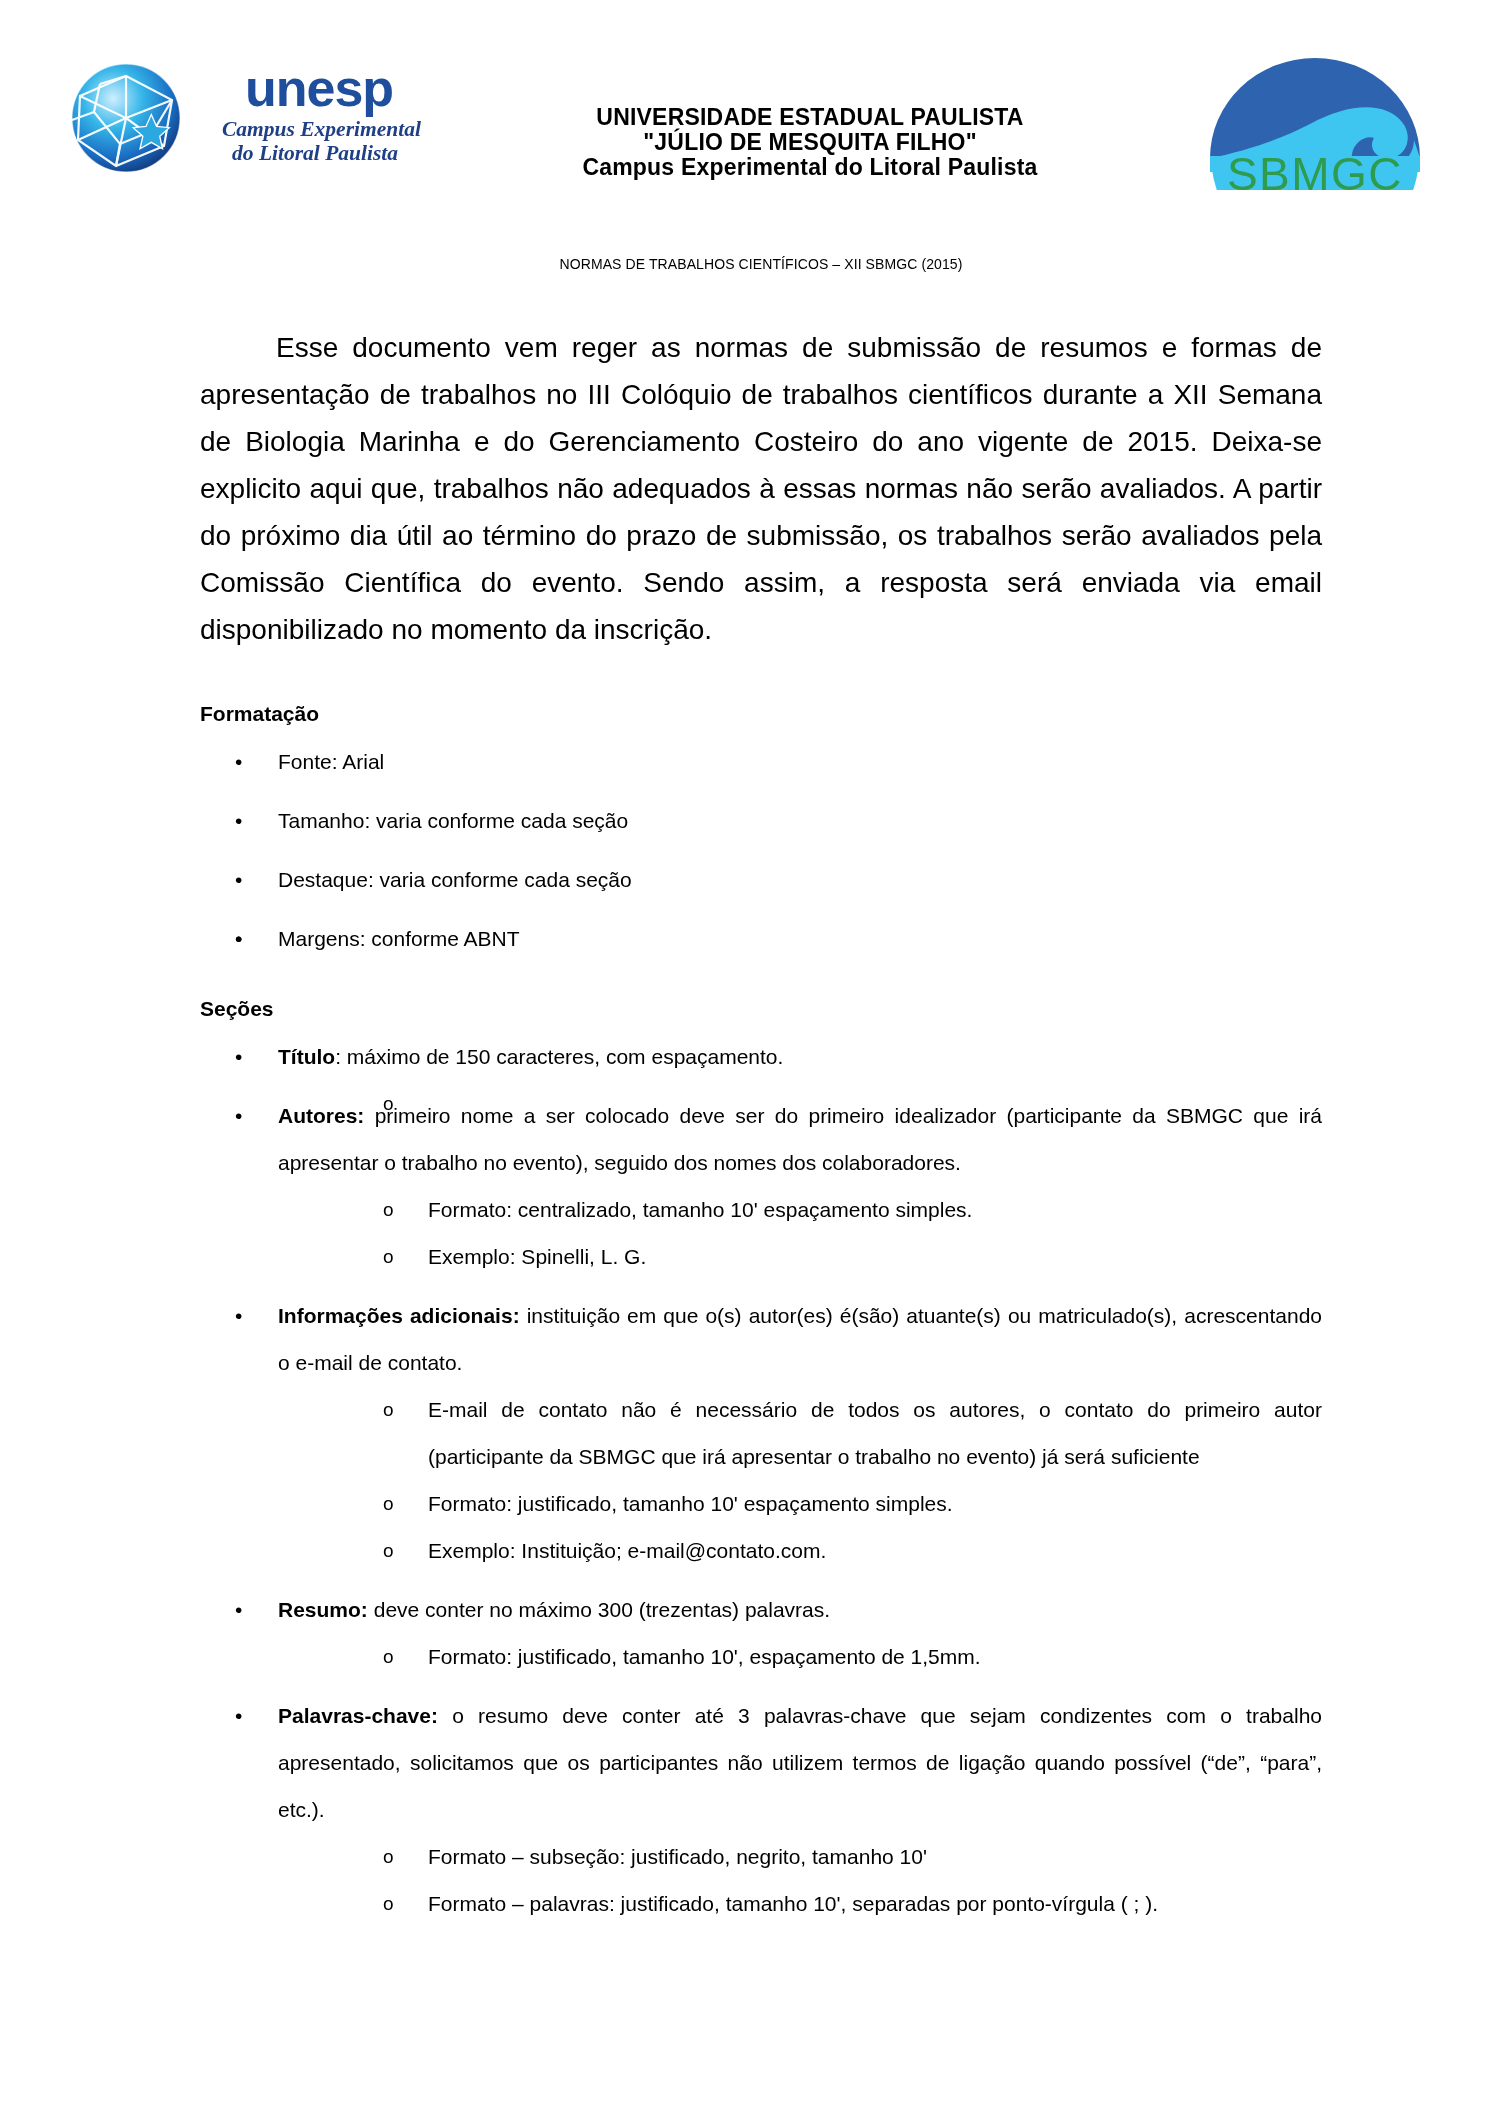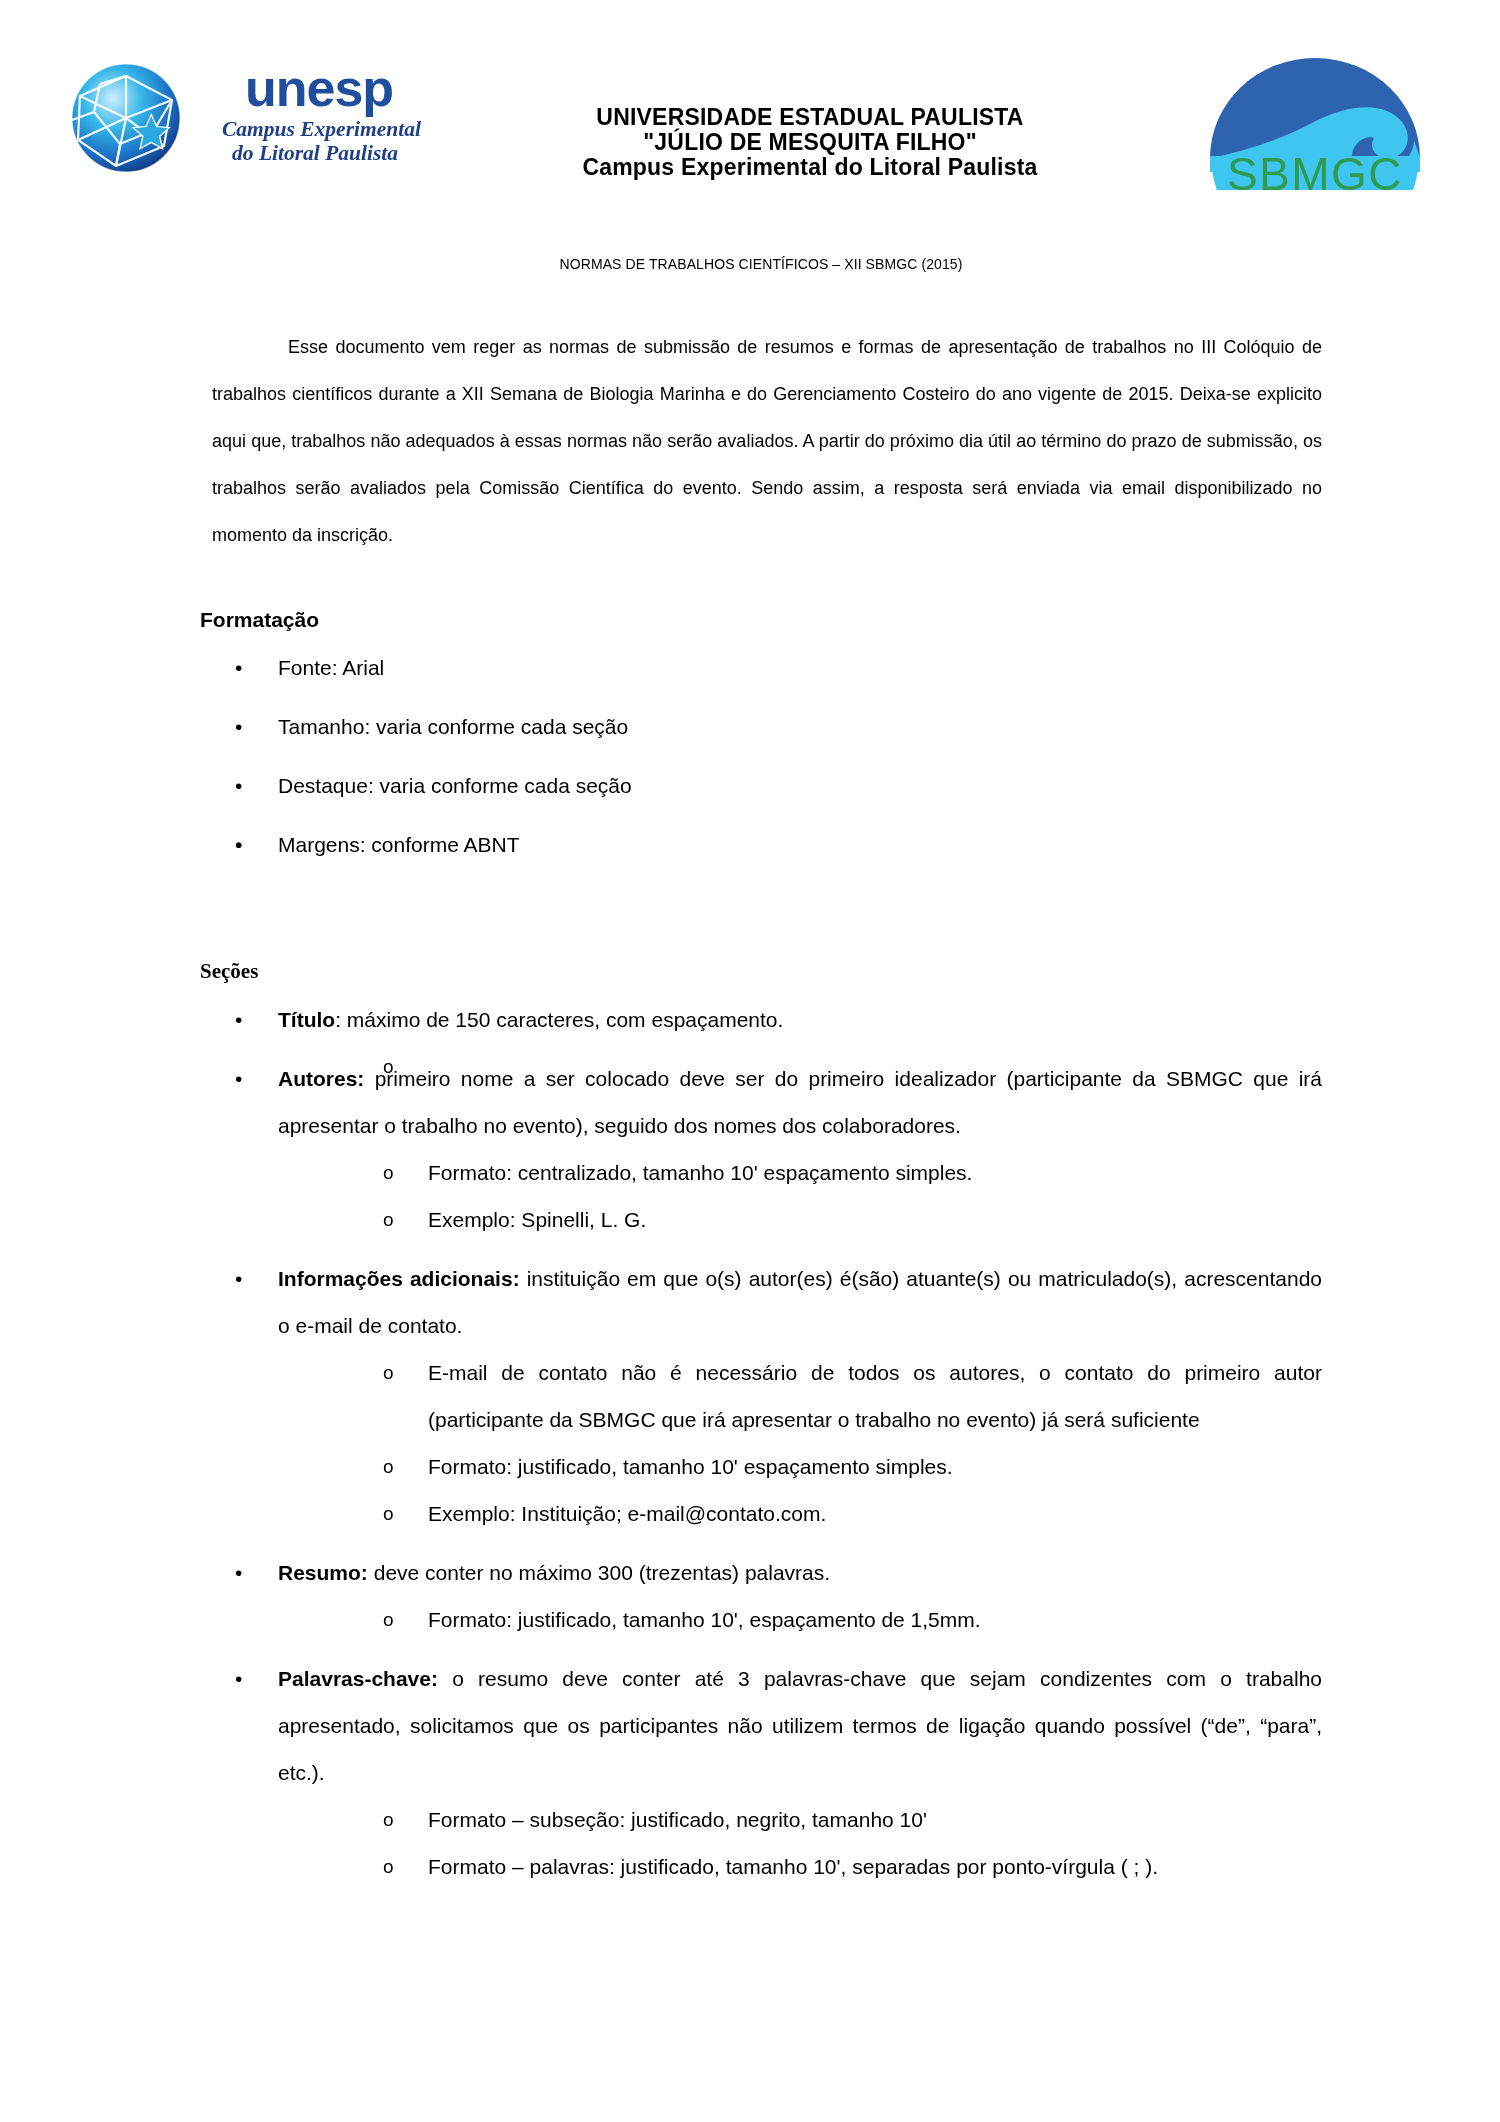--- a/index.html
+++ b/index.html
@@ -74,34 +74,33 @@
     font-weight: normal;
     font-size: 14px;
     letter-spacing: 0.1px;
     margin-top: 76px;
     margin-bottom: 0;
   }
 
   .intro {
     margin-top: 52px;
     text-align: justify;
-    font-size: 18px;
+    font-size: 28px;
     line-height: 47px;
     text-indent: 76px;
     hyphens: none;
-    margin-left: 12px;
   }
 
   .section-heading {
     font-weight: bold;
     font-size: 21px;
     margin-top: 49px;
     margin-bottom: 0;
   }
-  .section-heading.tight { margin-top: 91px; font-family: Liberation Serif, serif; }
+  .section-heading.tight { margin-top: 35px; }
 
   ul.lvl1 {
     list-style: none;
     margin: 0;
     padding: 0;
   }
   ul.lvl1 > li.b1 {
     position: relative;
     padding-left: 78px;
     font-size: 21px;

